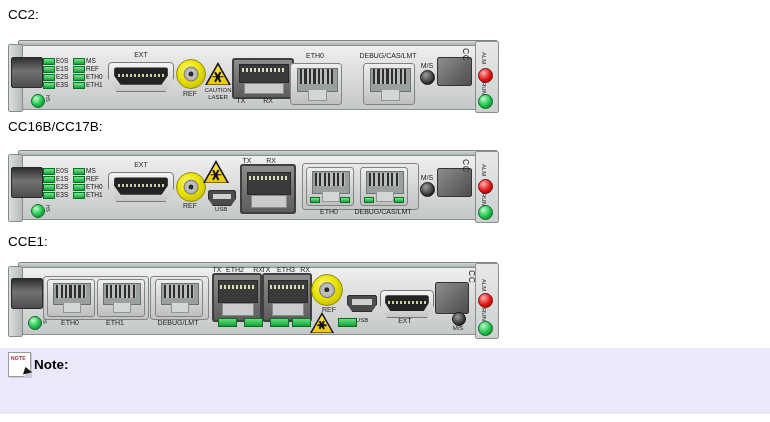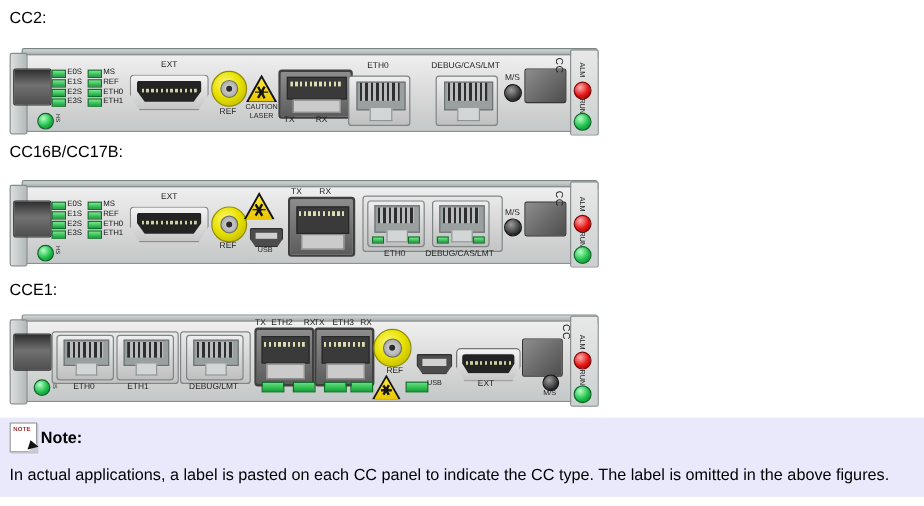--- a/index.html
+++ b/index.html
@@ -351,14 +351,13 @@
   <div class="cir gcir" style="left:470px;top:59px;width:13px;height:13px"></div>
 </div>
 
 <div class="note">
   <div class="note-icon">
     <span class="note-icon-txt">NOTE</span>
     <div class="note-fold"></div>
   </div>
   <div class="note-arrow"></div>
   <div class="note-title">Note:</div>
-  <div class="note-body">In actual applications, a label is pasted on each CC panel to indicate the CC type. The label is omitted in the above figures.</div>
 </div>
 
 </body></html>

